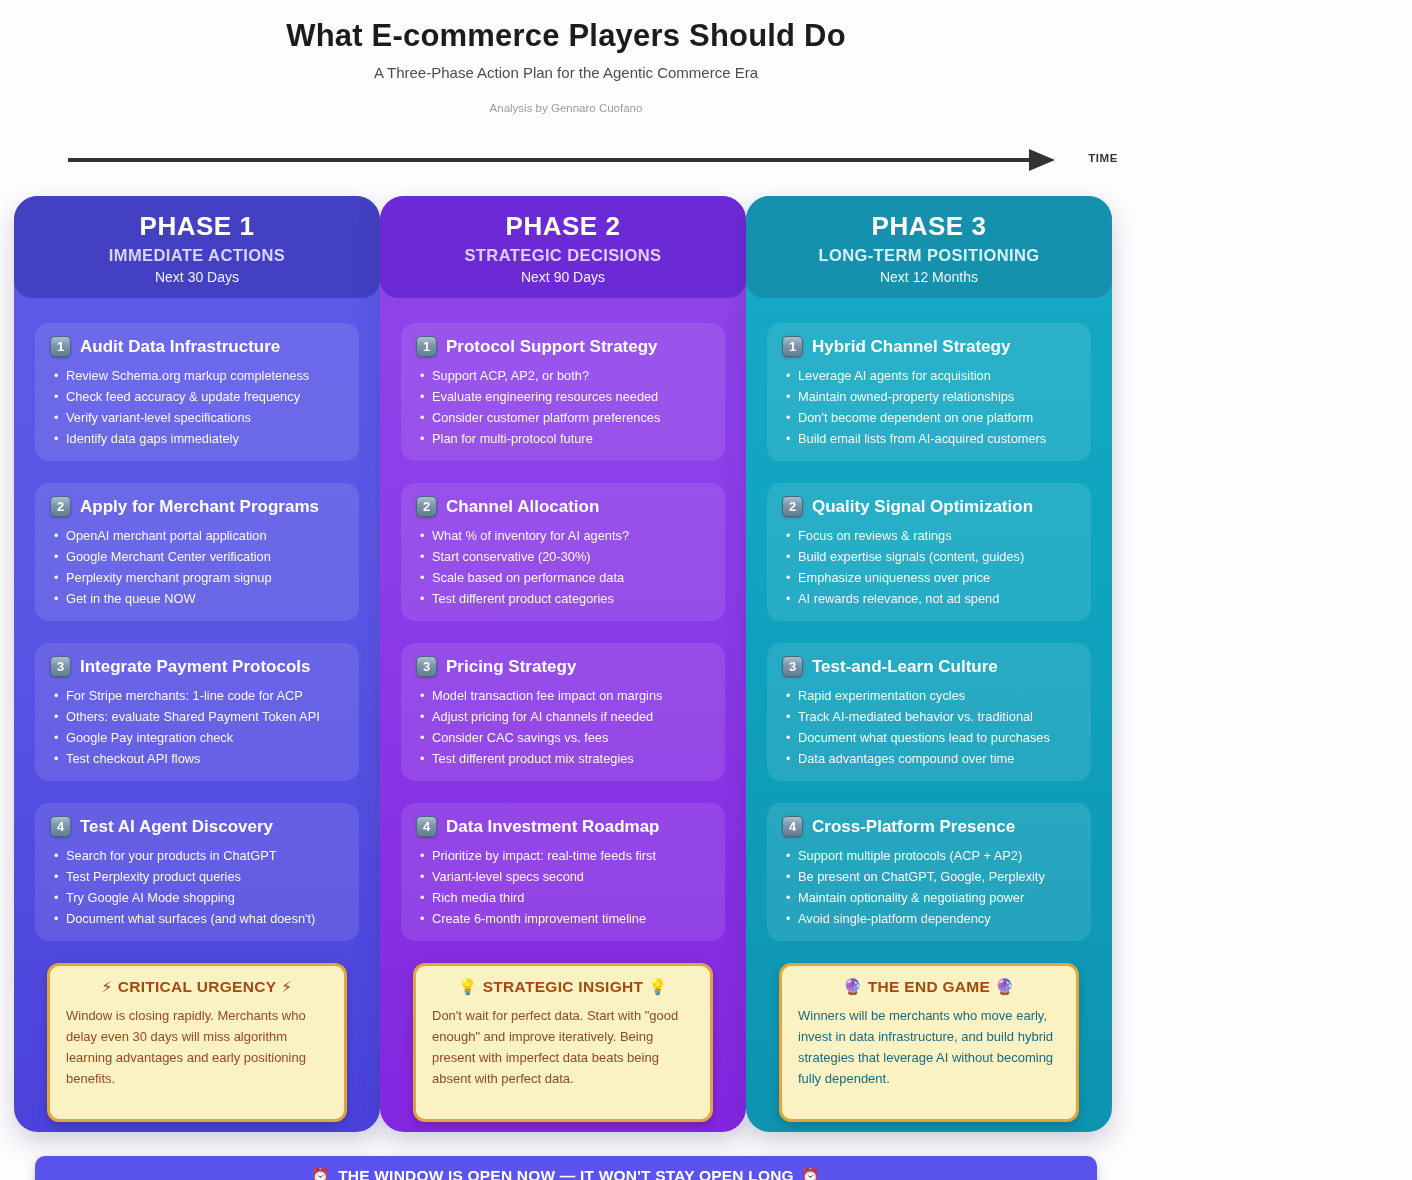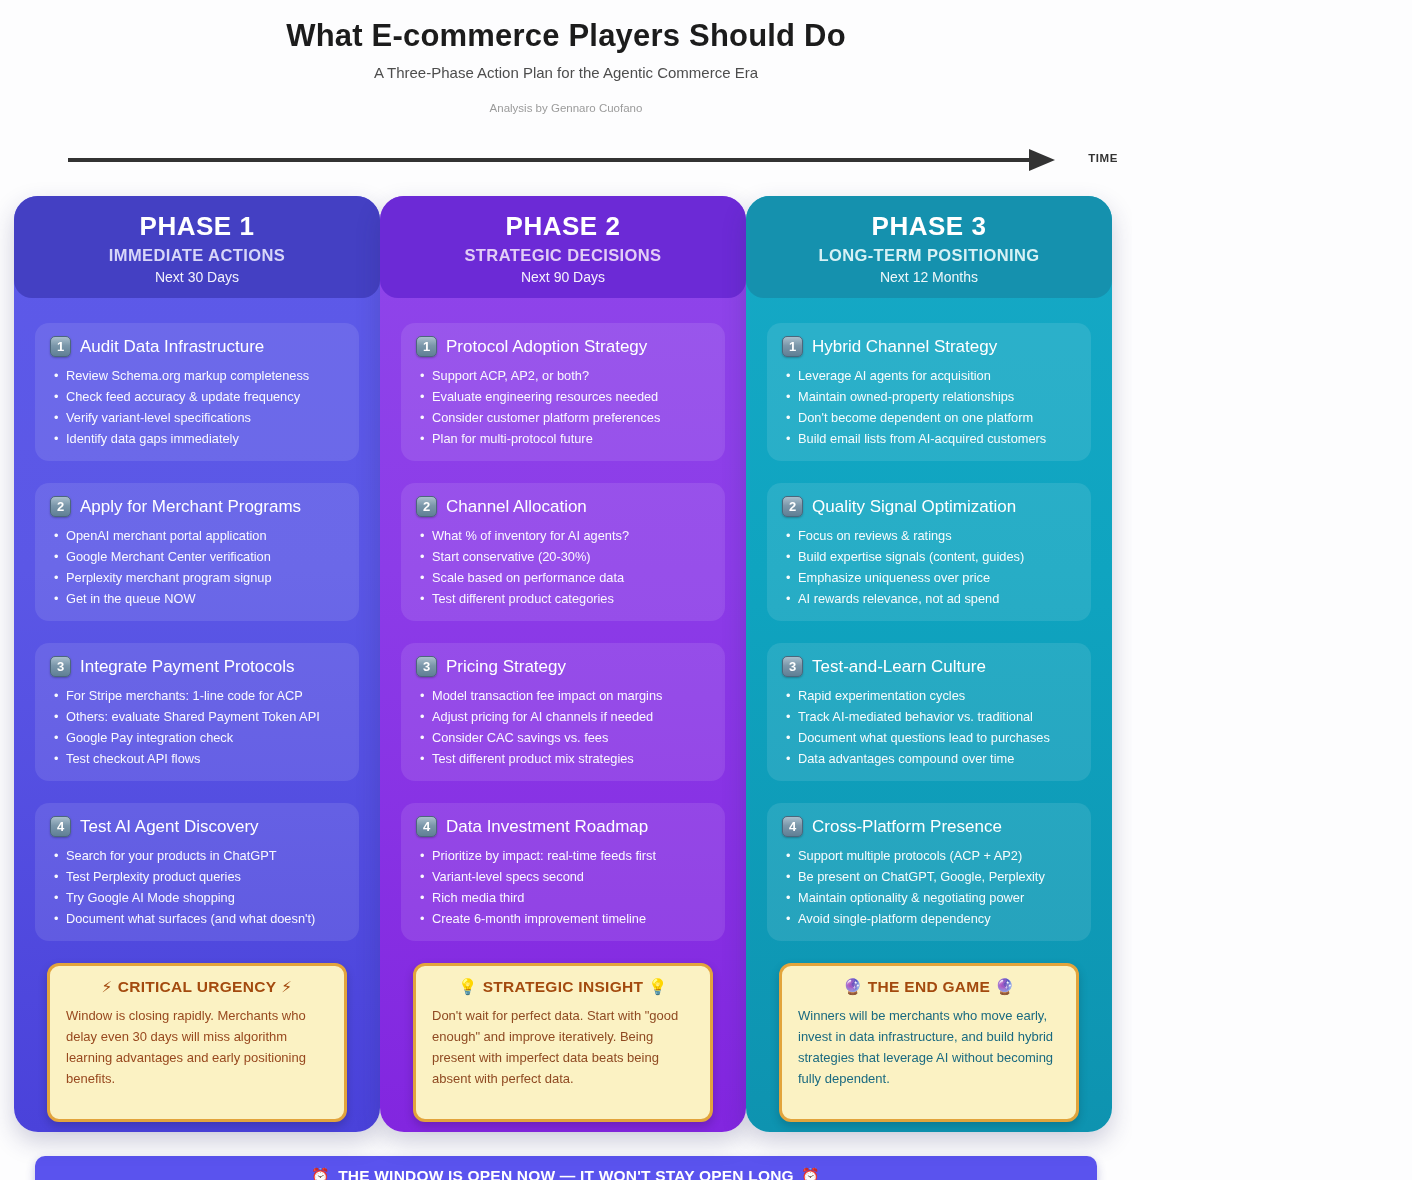--- a/index.html
+++ b/index.html
@@ -74,21 +74,21 @@
   .num-badge {
     flex: 0 0 auto;
     width: 21px; height: 21px;
     border-radius: 5px;
     background: linear-gradient(180deg, #aabfcd 0%, #7b97aa 45%, #5f7f95 100%);
     border: 1px solid #4c677c;
     color: #ffffff; font-size: 13px; font-weight: 700;
     display: flex; align-items: center; justify-content: center;
     box-shadow: 0 1px 2px rgba(0,0,0,0.25);
   }
-  .card-title { font-size: 17px; font-weight: 400; color: #ffffff; }
+  .card-title { font-size: 17px; font-weight: 700; color: #ffffff; }
   ul.bullets { list-style: none; margin-top: 8px; padding-left: 4px; }
   ul.bullets li {
     font-size: 12.8px; color: rgba(255,255,255,0.96);
     line-height: 21px; padding-left: 12px; position: relative;
   }
   ul.bullets li::before { content: "•"; position: absolute; left: 0; top: 0; }
 
   
   .callout {
     margin: 20px 33px 0;
@@ -212,21 +212,21 @@
       <div class="phase-header">
         <div class="phase-name">PHASE 2</div>
         <div class="phase-tagline">STRATEGIC DECISIONS</div>
         <div class="phase-timeframe">Next 90 Days</div>
       </div>
       <div class="cards">
 
         <div class="card">
           <div class="card-title-row">
             <span class="num-badge">1</span>
-            <span class="card-title">Protocol Adoption Strategy</span>
+            <span class="card-title">Protocol Support Strategy</span>
           </div>
           <ul class="bullets">
             <li>Support ACP, AP2, or both?</li>
             <li>Evaluate engineering resources needed</li>
             <li>Consider customer platform preferences</li>
             <li>Plan for multi-protocol future</li>
           </ul>
         </div>
 
         <div class="card">

